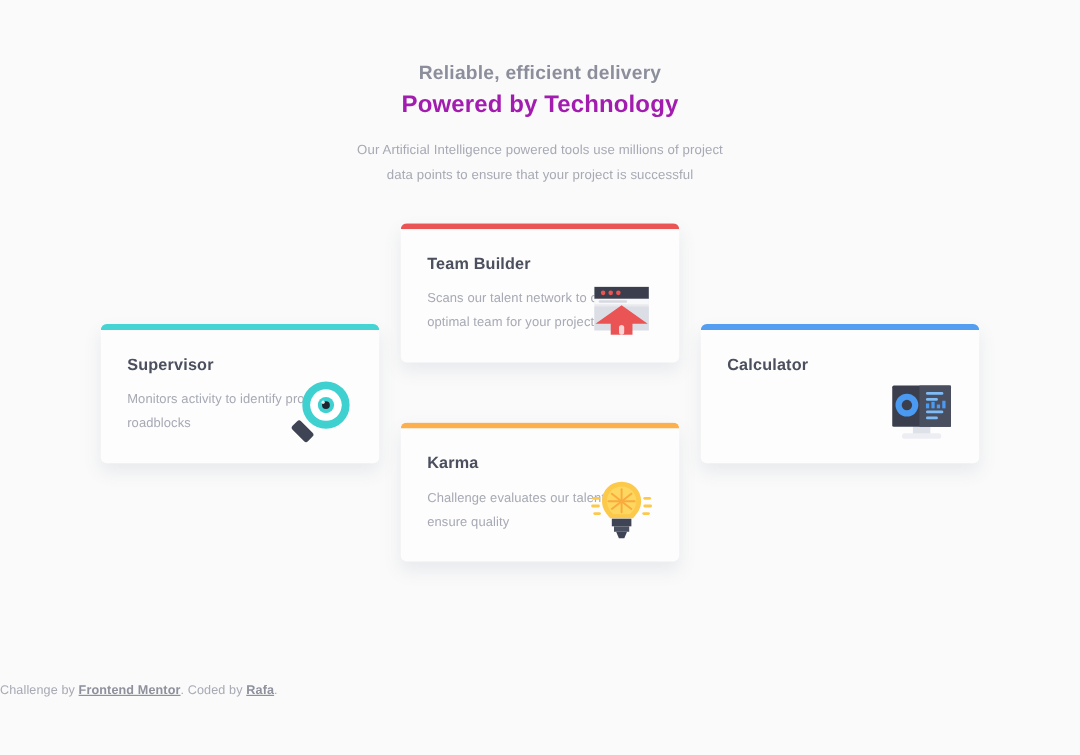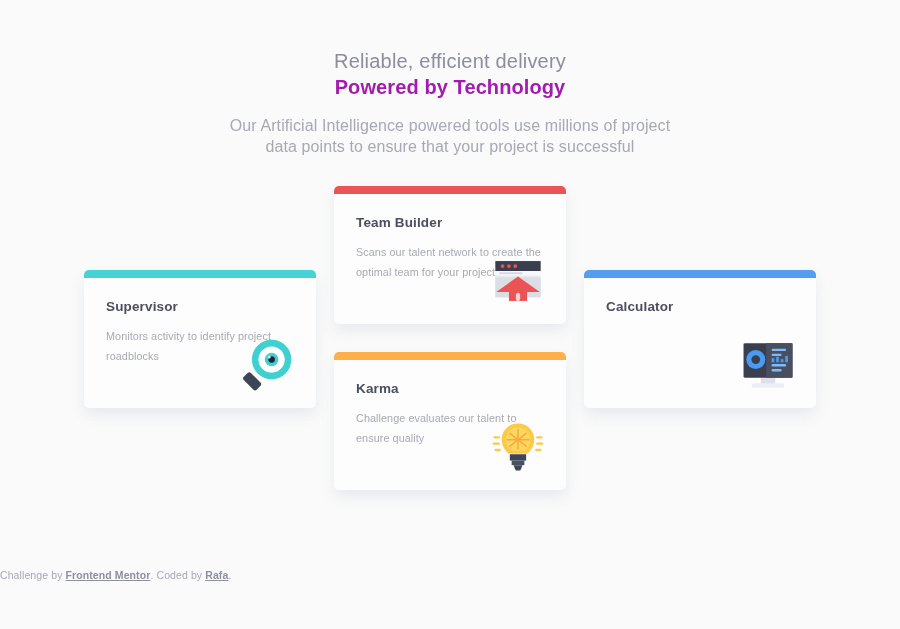--- a/index.html
+++ b/index.html
@@ -23,61 +23,61 @@
   }
 
   
   .header {
     width: 100%;
     padding-top: 49px;
     text-align: center;
   }
 
   .header-line1 {
-    font-size: 20px;
-    font-weight: 400;
+    font-size: 16px;
+    font-weight: 700;
     letter-spacing: 0.2px;
     color: #8c8e9b;
     line-height: 25px;
   }
 
   .header-line2 {
     font-size: 20px;
     font-weight: bold;
     letter-spacing: 0.1px;
     color: #a21caf;
     line-height: 27px;
   }
 
   .header-sub {
     margin-top: 14px;
-    font-size: 16px;
+    font-size: 11px;
     font-weight: 400;
     line-height: 21px;
     color: #a7a9b4;
     letter-spacing: 0.1px;
   }
 
   
   .grid {
     position: absolute;
     left: 0;
     top: 0;
     width: 900px;
     height: 629px;
     pointer-events: none;
   }
 
   .card {
     position: absolute;
     width: 232px;
-    height: 138px;
+    height: 116px;
     background: #fdfdfd;
     border-radius: 5px;
-    border-top: 8px solid #8b5cf6;
+    border-top: 5px solid #8b5cf6;
     box-shadow: 0 7px 14px rgba(80, 95, 125, 0.10);
     padding: 20px 22px 0 22px;
     overflow: hidden;
     pointer-events: auto;
   }
 
   .card-supervisor  { left: 84px;  top: 270px; border-top-color: #45d3d3; }
   .card-teambuilder { left: 334px; top: 186px; border-top-color: #ea5454; }
   .card-karma       { left: 334px; top: 352px; border-top-color: #fcaf4a; }
   .card-calculator  { left: 584px; top: 270px; border-top-color: #549ef2; }

